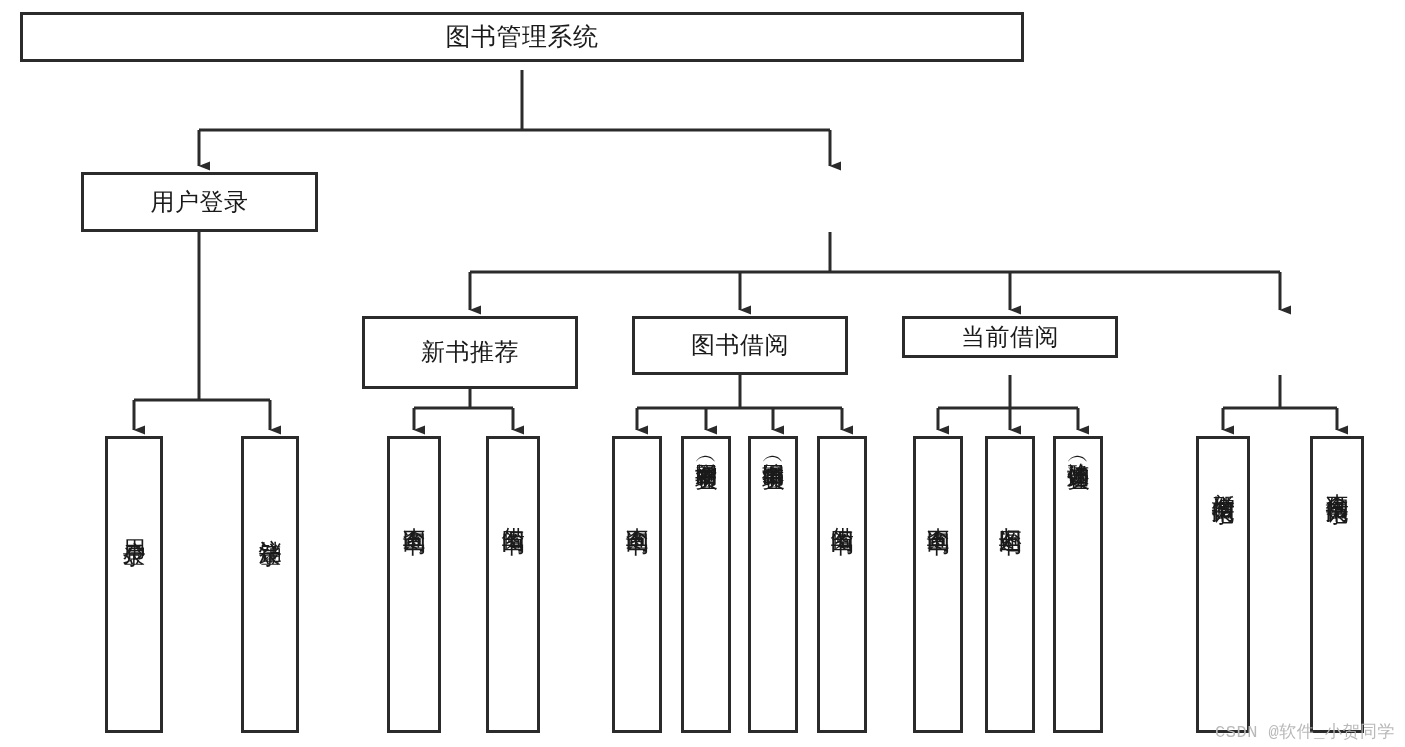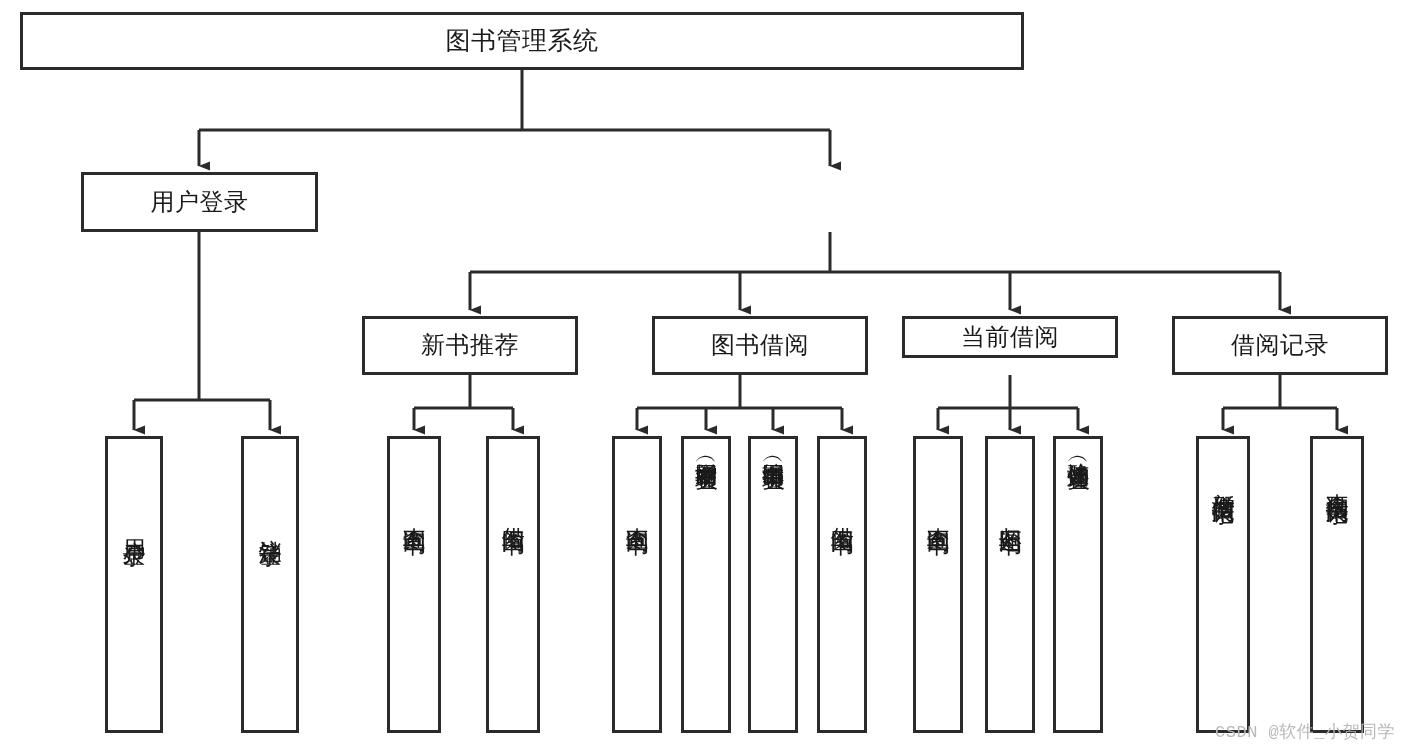--- a/index.html
+++ b/index.html
@@ -128,40 +128,37 @@
       <path d="M 1010,408 L 1010,430" marker-end="url(#arrowhead)"></path>
       <path d="M 1078,408 L 1078,430" marker-end="url(#arrowhead)"></path>
 
       <path d="M 1280,375 L 1280,408"></path>
       <path d="M 1223,408 L 1337,408"></path>
       <path d="M 1223,408 L 1223,430" marker-end="url(#arrowhead)"></path>
       <path d="M 1337,408 L 1337,430" marker-end="url(#arrowhead)"></path>
     </g>
   </svg>
 
-  <div class="node horiz root" style="left:20px; top:12px; width:1004px; height:58px;">
+  <div class="node horiz root" style="left:20px; top:12px; width:1004px; height:50px;">
     <span class="label">图书管理系统</span>
   </div>
 
   <div class="node horiz" style="left:81px; top:172px; width:237px; height:60px;">
     <span class="label">用户登录</span>
   </div>
 
-  <div class="node horiz" style="left:362px; top:316px; width:216px; height:59px;">
+  <div class="node horiz" style="left:362px; top:316px; width:216px; height:73px;">
     <span class="label">新书推荐</span>
   </div>
-  <div class="node horiz" style="left:632px; top:316px; width:216px; height:59px;margin-left:20px;">
+  <div class="node horiz" style="left:632px; top:316px; width:216px; height:59px;">
     <span class="label">图书借阅</span>
   </div>
   <div class="node horiz" style="left:902px; top:316px; width:216px; height:42px;">
     <span class="label">当前借阅</span>
   </div>
-  <div class="node horiz" style="left:1172px; top:316px; width:216px; height:59px;">
-    <span class="label">借阅记录</span>
-  </div>
 
   <div class="node vert" style="left:105px; top:436px; width:58px; height:297px; padding-top:82px;">
     <span class="label">用户登录</span>
   </div>
   <div class="node vert" style="left:241px; top:436px; width:58px; height:297px; padding-top:82px;">
     <span class="label">注销登录</span>
   </div>
 
   <div class="node vert" style="left:387px; top:436px; width:54px; height:297px; padding-top:70px;">
     <span class="label">查询图书</span>

